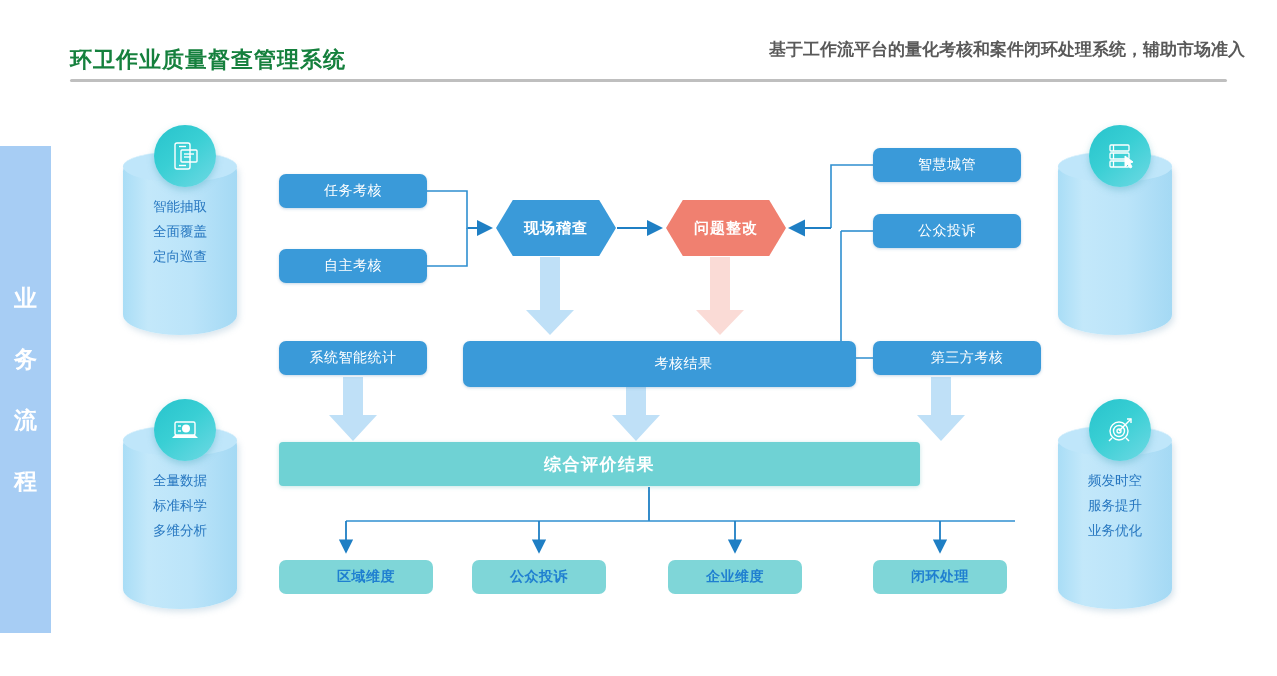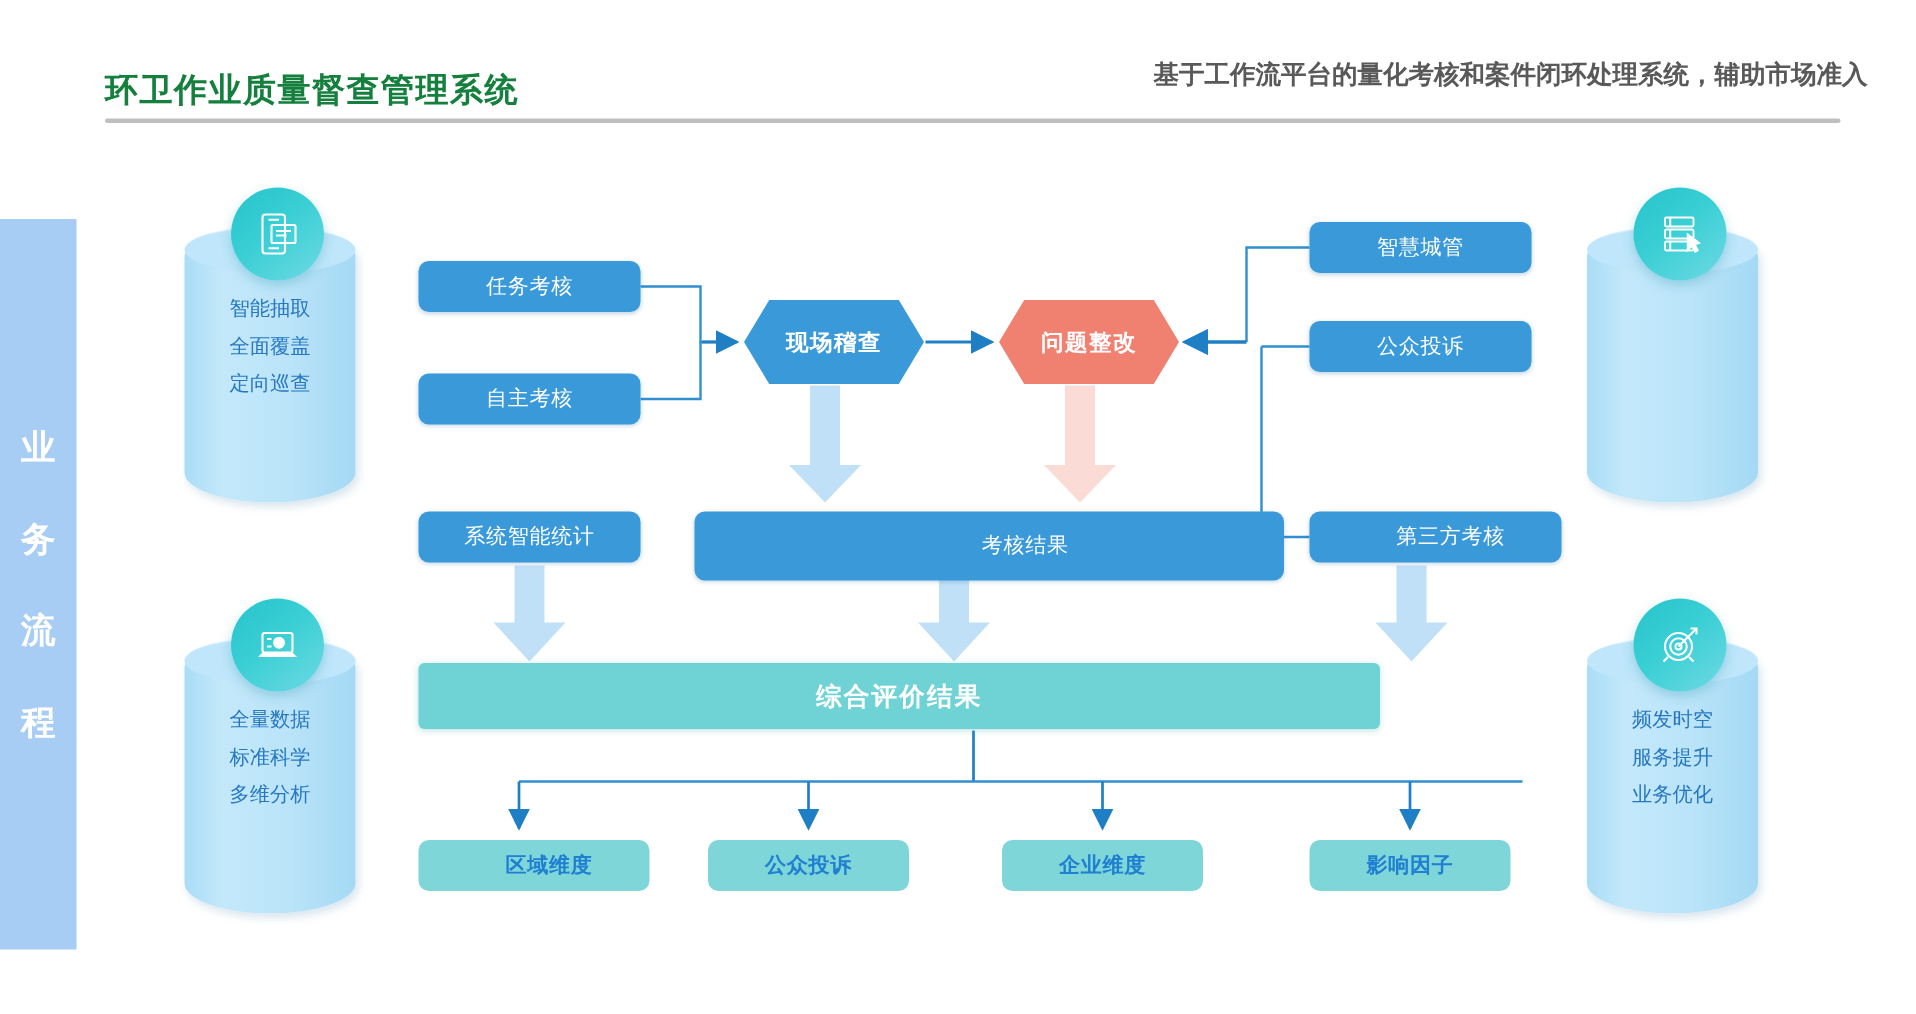--- a/index.html
+++ b/index.html
@@ -257,15 +257,15 @@
   <div class="box" id="b-result">考核结果</div>
 
   <div class="hex" id="hex-insp">现场稽查</div>
   <div class="hex" id="hex-fix">问题整改</div>
 
   <div class="teal-bar">综合评价结果</div>
 
   <div class="dim" id="d-1">区域维度</div>
   <div class="dim" id="d-2">公众投诉</div>
   <div class="dim" id="d-3">企业维度</div>
-  <div class="dim" id="d-4">影响因子</div>
+  <div class="dim" id="d-4">闭环处理</div>
 
 </div>
 
 </body></html>

